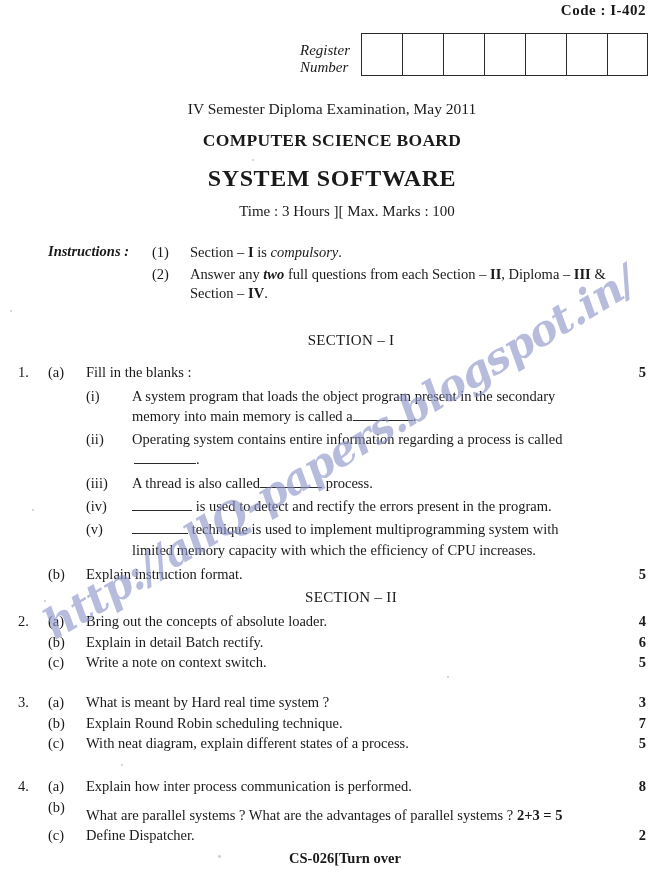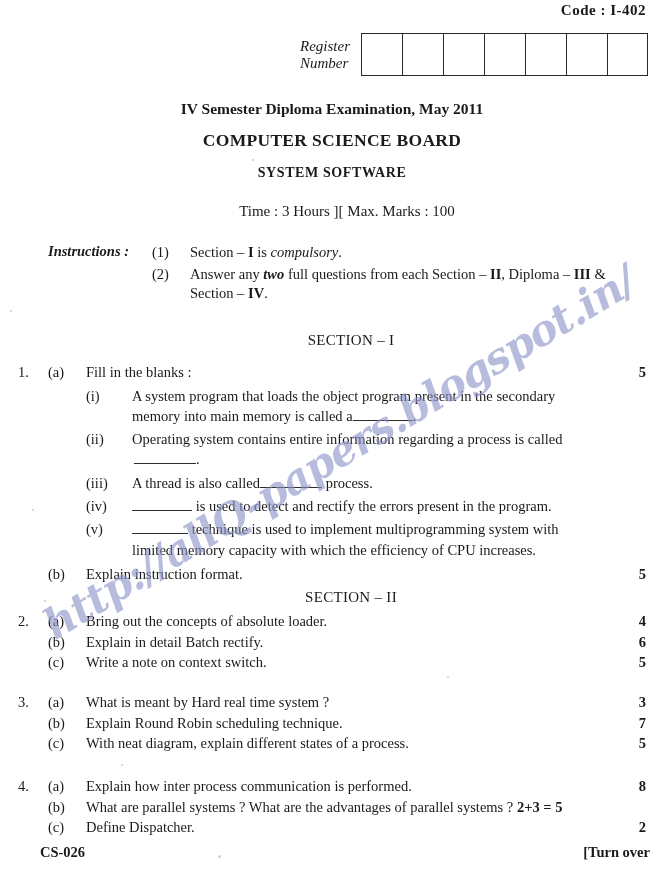--- a/index.html
+++ b/index.html
@@ -10,39 +10,39 @@
     -webkit-font-smoothing:antialiased;
   }
   .page{position:absolute;inset:0;}
 
   
   .code{
     position:absolute;right:18px;top:2px;
     font-weight:bold;font-size:15px;letter-spacing:.5px;
     font-family:"Liberation Serif", serif;
   }
-  .reg-wrap{position:absolute;left:300px;top:33px;display:flex;align-items:center;}
+  .reg-wrap{position:absolute;left:300px;top:33px;display:flex;align-items:flex-end;}
   .reg-label{
     font-style:italic;font-size:15px;line-height:1.12;
     text-align:left;width:58px;
   }
   .reg-grid{display:flex;margin-left:3px;}
   .reg-cell{
     width:41px;height:43px;
     border:1px solid #2a2a2a;border-right:none;
     box-sizing:border-box;background:#fff;
   }
   .reg-cell:last-child{border-right:1px solid #2a2a2a;}
 
   .t-exam{position:absolute;left:0;right:0;top:100px;text-align:center;
-    font-weight:bold;font-size:15.5px;}
+    font-weight:normal;font-size:15.5px;}
   .t-board{position:absolute;left:0;right:0;top:130px;text-align:center;
     font-weight:bold;font-size:17.5px;letter-spacing:.3px;}
   .t-subject{position:absolute;left:0;right:0;top:165px;text-align:center;
-    font-weight:bold;font-size:14px;letter-spacing:.6px;}
+    font-weight:bold;font-size:24px;letter-spacing:.6px;}
 
   .timerow{position:absolute;left:44px;right:14px;top:203px;
     display:flex;justify-content:center;font-weight:normal;font-size:15px;}
 
   
   .instr{position:absolute;left:48px;top:243px;width:600px;font-size:14.5px;}
   .instr-head{font-style:italic;font-weight:bold;position:absolute;left:0;top:0;}
   .instr-list{margin-left:104px;}
   .instr-row{display:flex;margin-bottom:2px;line-height:1.35;}
   .instr-num{width:38px;flex:none;}
@@ -65,22 +65,22 @@
   .sub-rom{width:34px;flex:none;}
   .sub-txt{flex:1;margin-left:12px;}
   .blank{display:inline-block;border-bottom:1px solid #2b2b2b;vertical-align:baseline;}
   .blank.b1{width:60px;}
   .blank.b2{width:62px;}
   .blank.b3{width:60px;}
   .blank.b4{width:56px;}
   .blank.solo{width:62px;margin-left:2px;}
 
   
-  .footer{position:absolute;left:40px;right:14px;bottom:24px;
-    display:flex;justify-content:space-between;font-weight:bold;font-size:14.5px;}
+  .footer{position:absolute;left:40px;right:14px;bottom:18px;
+    display:flex;justify-content:center;font-weight:bold;font-size:14.5px;}
 
   
   .wm{
     position:absolute;
     left:60px;top:600px;
     transform-origin:left bottom;
     transform:rotate(-31deg);
     font-family:"DejaVu Serif", serif;
     font-style:italic;
     font-weight:bold;
@@ -233,21 +233,21 @@
   <div class="qblock" style="top:776px;">
     <div class="qrow">
       <span class="q-no">4.</span>
       <span class="q-alpha">(a)</span>
       <span class="q-body">Explain how inter process communication is performed.</span>
       <span class="q-marks">8</span>
     </div>
     <div class="qrow">
       <span class="q-no"></span>
       <span class="q-alpha">(b)</span>
-      <span class="q-body" style="padding-right:2px;"><span>What are parallel systems ? What are the advantages of parallel systems ?</span> <span class="bd">2+3 = 5</span></span>
+      <span class="q-body" style="padding-right:2px;margin-top:8px;"><span>What are parallel systems ? What are the advantages of parallel systems ?</span> <span class="bd">2+3 = 5</span></span>
     </div>
     <div class="qrow">
       <span class="q-no"></span>
       <span class="q-alpha">(c)</span>
       <span class="q-body">Define Dispatcher.</span>
       <span class="q-marks">2</span>
     </div>
   </div>
 
   <div class="footer">

